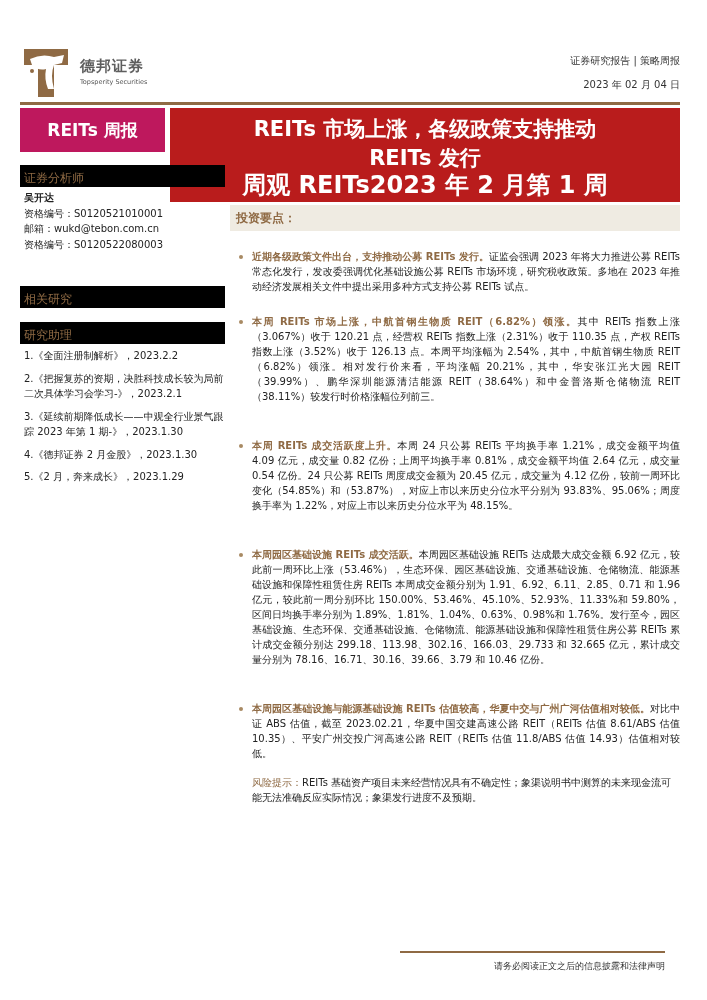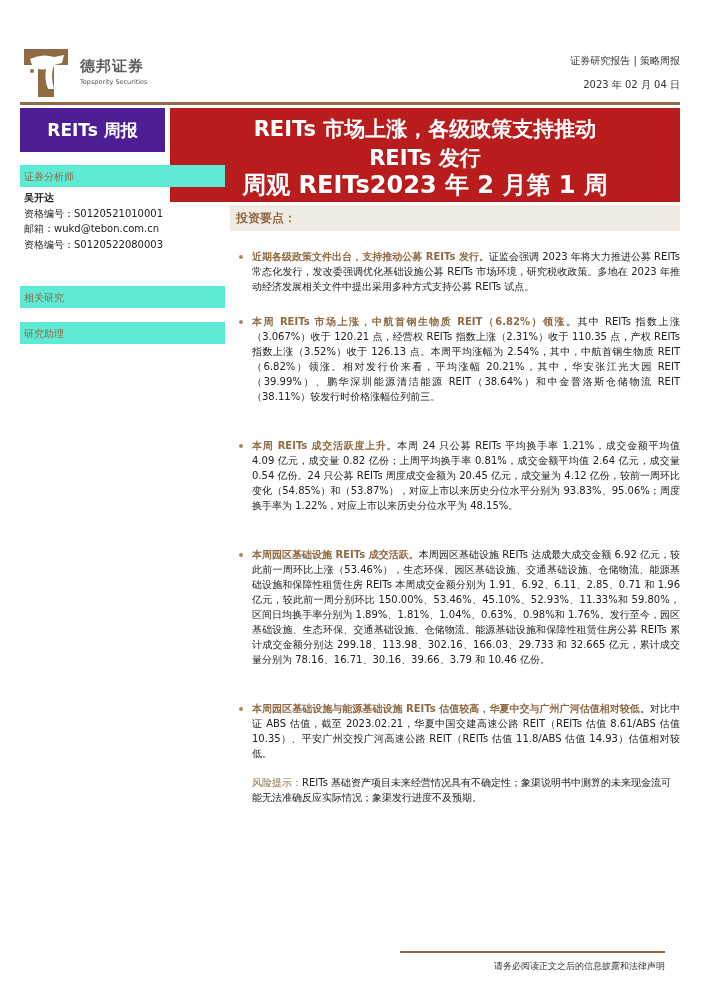--- a/index.html
+++ b/index.html
@@ -8,29 +8,29 @@
 
   .header { position: absolute; left: 20px; top: 40px; width: 660px; height: 60px; }
   .logo-mark { position: absolute; left: 4px; top: 9px; width: 44px; height: 48px; }
   .brand-cn { position: absolute; left: 60px; top: 17px; font-size: 15px; font-weight: bold; color: #5e5e5e; letter-spacing: 1px; }
   .brand-en { position: absolute; left: 60px; top: 38px; font-size: 6.5px; color: #555; }
   .report-type { position: absolute; right: 0; top: 14px; font-size: 10px; color: #333; }
   .report-date { position: absolute; right: 0; top: 38px; font-size: 10px; color: #333; }
 
   .rule-top { position: absolute; left: 20px; top: 102px; width: 660px; height: 3px; background: #8f6a44; }
 
-  .side-title { position: absolute; left: 20px; top: 108px; width: 145px; height: 44px; background: #4c1d95; color: #fff; font-size: 17px; font-weight: bold; display: flex; align-items: center; justify-content: center; }
+  .side-title { position: absolute; left: 20px; top: 108px; width: 145px; height: 44px; background: #be185d; color: #fff; font-size: 17px; font-weight: bold; display: flex; align-items: center; justify-content: center; }
 
   .main-title { position: absolute; left: 170px; top: 108px; width: 510px; height: 94px; background: #b91c1c; color: #fff; text-align: center; }
   .main-title .l1 { font-size: 21px; font-weight: bold; margin-top: 6px; line-height: 30px; }
   .main-title .l2 { font-size: 21px; font-weight: bold; line-height: 28px; }
   .main-title .l3 { font-size: 24px; font-weight: bold; line-height: 26px; }
 
   .left-col { position: absolute; left: 20px; top: 165px; width: 205px; }
-  .sec-head { background: #5eead4; color: #8f6a44; font-size: 10px; padding: 5px 4px; height: 22px; }
+  .sec-head { background: #000000; color: #8f6a44; font-size: 12px; padding: 5px 4px; height: 22px; }
   .analyst { font-size: 10px; line-height: 15.5px; padding-left: 4px; margin-top: 3px; color: #222; }
   .analyst .name { font-weight: bold; }
   .related { margin-top: 4px; padding-left: 4px; font-size: 10px; line-height: 15.5px; color: #222; }
   .related li { list-style: none; margin-bottom: 7px; }
 
   .main-col { position: absolute; left: 230px; top: 205px; width: 450px; }
   .kp-head { background: #efebe2; color: #8f6a44; font-size: 12px; font-weight: bold; padding: 5px 6px; height: 26px; font-family: Liberation Mono, monospace; }
   .bullet { position: relative; padding-left: 22px; font-size: 10px; line-height: 15px; color: #222; text-align: justify; }
   .bullet::before { content: ""; position: absolute; left: 9px; top: 6px; width: 4px; height: 4px; border-radius: 50%; background: #a88a63; }
   .bullet .lead { color: #8f6a44; font-weight: bold; }
@@ -69,20 +69,27 @@
 <div class="left-col">
   <div class="sec-head">证券分析师</div>
   <div class="analyst">
     <div class="name">吴开达</div>
     <div>资格编号：S0120521010001</div>
     <div>邮箱：wukd@tebon.com.cn</div>
     <div>资格编号：S0120522080003</div>
   </div>
   <div class="sec-head" style="margin-top:34px;">相关研究</div>
   <div class="sec-head" style="margin-top:14px;">研究助理</div>
+  <ul class="related">
+    <li>1.《全面注册制解析》，2023.2.2</li>
+    <li>2.《把握复苏的资期，决胜科技成长较为局前二次具体学习会学习-》，2023.2.1</li>
+    <li>3.《延续前期降低成长——中观全行业景气跟踪 2023 年第 1 期-》，2023.1.30</li>
+    <li>4.《德邦证券 2 月金股》，2023.1.30</li>
+    <li>5.《2 月，奔来成长》，2023.1.29</li>
+  </ul>
 </div>
 
 <div class="main-col">
   <div class="kp-head">投资要点：</div>
 
   <div class="bullet" style="margin-top:18px;">
     <span class="lead">近期各级政策文件出台，支持推动公募 REITs 发行。</span><span>证监会强调 2023 年将大力推进公募 REITs 常态化发行，发改委强调优化基础设施公募 REITs 市场环境，研究税收政策。多地在 2023 年推动经济发展相关文件中提出采用多种方式支持公募 REITs 试点。</span>
   </div>
   <div class="bullet" style="margin-top:20px;">
     <span class="lead">本周 REITs 市场上涨，中航首钢生物质 REIT（6.82%）领涨。</span><span>其中 REITs 指数上涨（3.067%）收于 120.21 点，经营权 REITs 指数上涨（2.31%）收于 110.35 点，产权 REITs 指数上涨（3.52%）收于 126.13 点。本周平均涨幅为 2.54%，其中，中航首钢生物质 REIT（6.82%）领涨。相对发行价来看，平均涨幅 20.21%，其中，华安张江光大园 REIT（39.99%）、鹏华深圳能源清洁能源 REIT（38.64%）和中金普洛斯仓储物流 REIT（38.11%）较发行时价格涨幅位列前三。</span>

